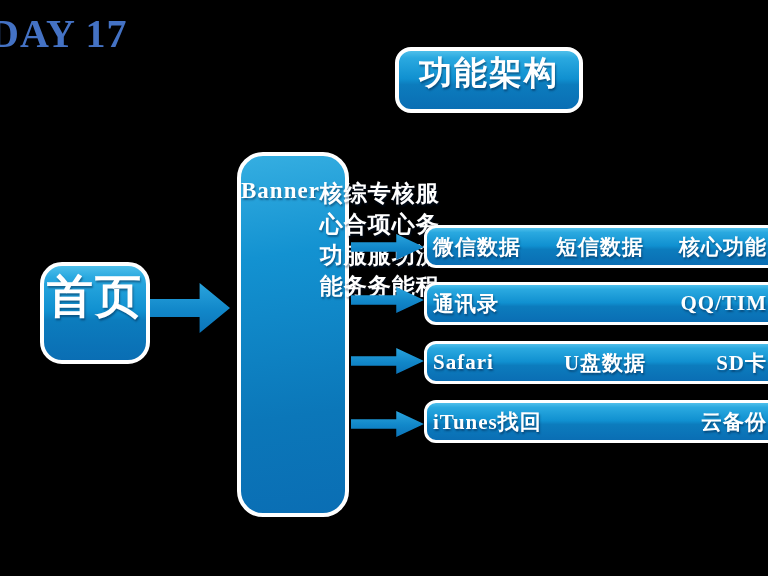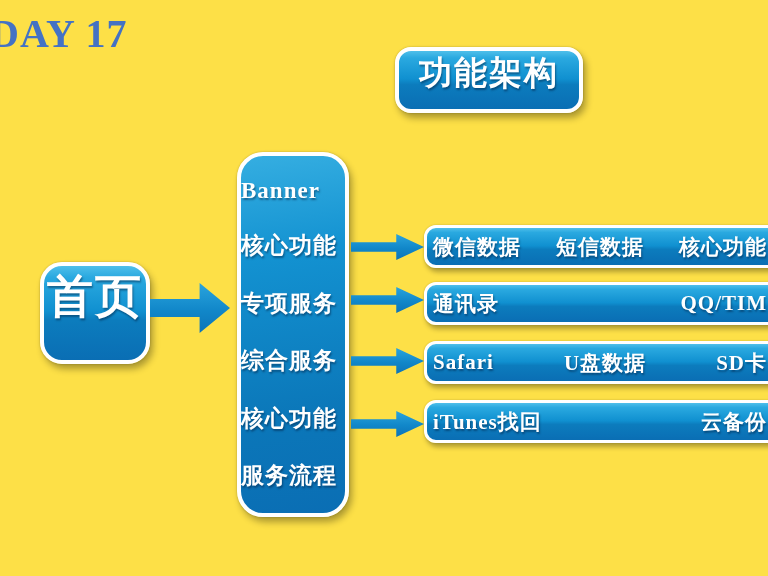--- a/index.html
+++ b/index.html
@@ -1,17 +1,17 @@
 <!DOCTYPE html>
 <html><head>
 <meta charset="utf-8">
 <style>
   html,body{margin:0;padding:0;background:#fff;}
   .canvas{
-    position:relative;width:768px;height:576px;background:#fde047;overflow:hidden;
+    position:relative;width:768px;height:576px;background:#000000;overflow:hidden;
     font-family:"Liberation Serif","DejaVu Serif",serif;
   }
   .day-title{
     position:absolute;left:-10px;top:10px;
     font-size:40px;font-weight:bold;color:#4472c4;letter-spacing:1px;
     font-family:"Liberation Serif","DejaVu Serif",serif;
   }
   .shape{
     position:absolute;border:4px solid #ffffff;
     box-shadow:0 0 2px rgba(0,0,0,0.25), 3px 5px 7px rgba(0,0,0,0.32);
@@ -25,21 +25,21 @@
     left:395px;top:47px;width:188px;height:66px;border-radius:16px;
     font-size:33px;letter-spacing:2px;
   }
   .home{
     left:40px;top:262px;width:110px;height:102px;border-radius:22px;
     font-size:46px;letter-spacing:2px;
   }
   .menu{
     left:237px;top:152px;width:112px;height:365px;border-radius:26px;
     background:linear-gradient(172deg,#35aee1 0%,#1392d1 28%,#0b77b9 72%,#0a6eb4 100%);
-    flex-direction:column;justify-content:space-between;
+    flex-direction:row;justify-content:space-between;
     padding:22px 0;font-size:23px;letter-spacing:1px;
   }
   .menu span{display:block;text-align:center;}
   .bar{
     left:424px;width:360px;height:43px;border-radius:12px;border-width:3px;
     justify-content:space-between;align-items:center;
     padding:0 14px 0 6px;font-size:21px;letter-spacing:1px;
     box-shadow:0 0 2px rgba(0,0,0,0.22), 2px 4px 5px rgba(0,0,0,0.3);
   }
   .bar1{top:225px;} .bar2{top:282px;} .bar3{top:341px;} .bar4{top:400px;}
@@ -65,22 +65,22 @@
 
   <div class="shape home">
     <span>首页</span>
   </div>
 
   <div class="arrow arrow-big"></div>
 
   <div class="shape menu">
     <span>Banner</span>
     <span>核心功能</span>
+    <span>综合服务</span>
     <span>专项服务</span>
-    <span>综合服务</span>
     <span>核心功能</span>
     <span>服务流程</span>
   </div>
 
   <div class="arrow arrow-sm ar1"></div>
   <div class="arrow arrow-sm ar2"></div>
   <div class="arrow arrow-sm ar3"></div>
   <div class="arrow arrow-sm ar4"></div>
 
   <div class="shape bar bar1">

